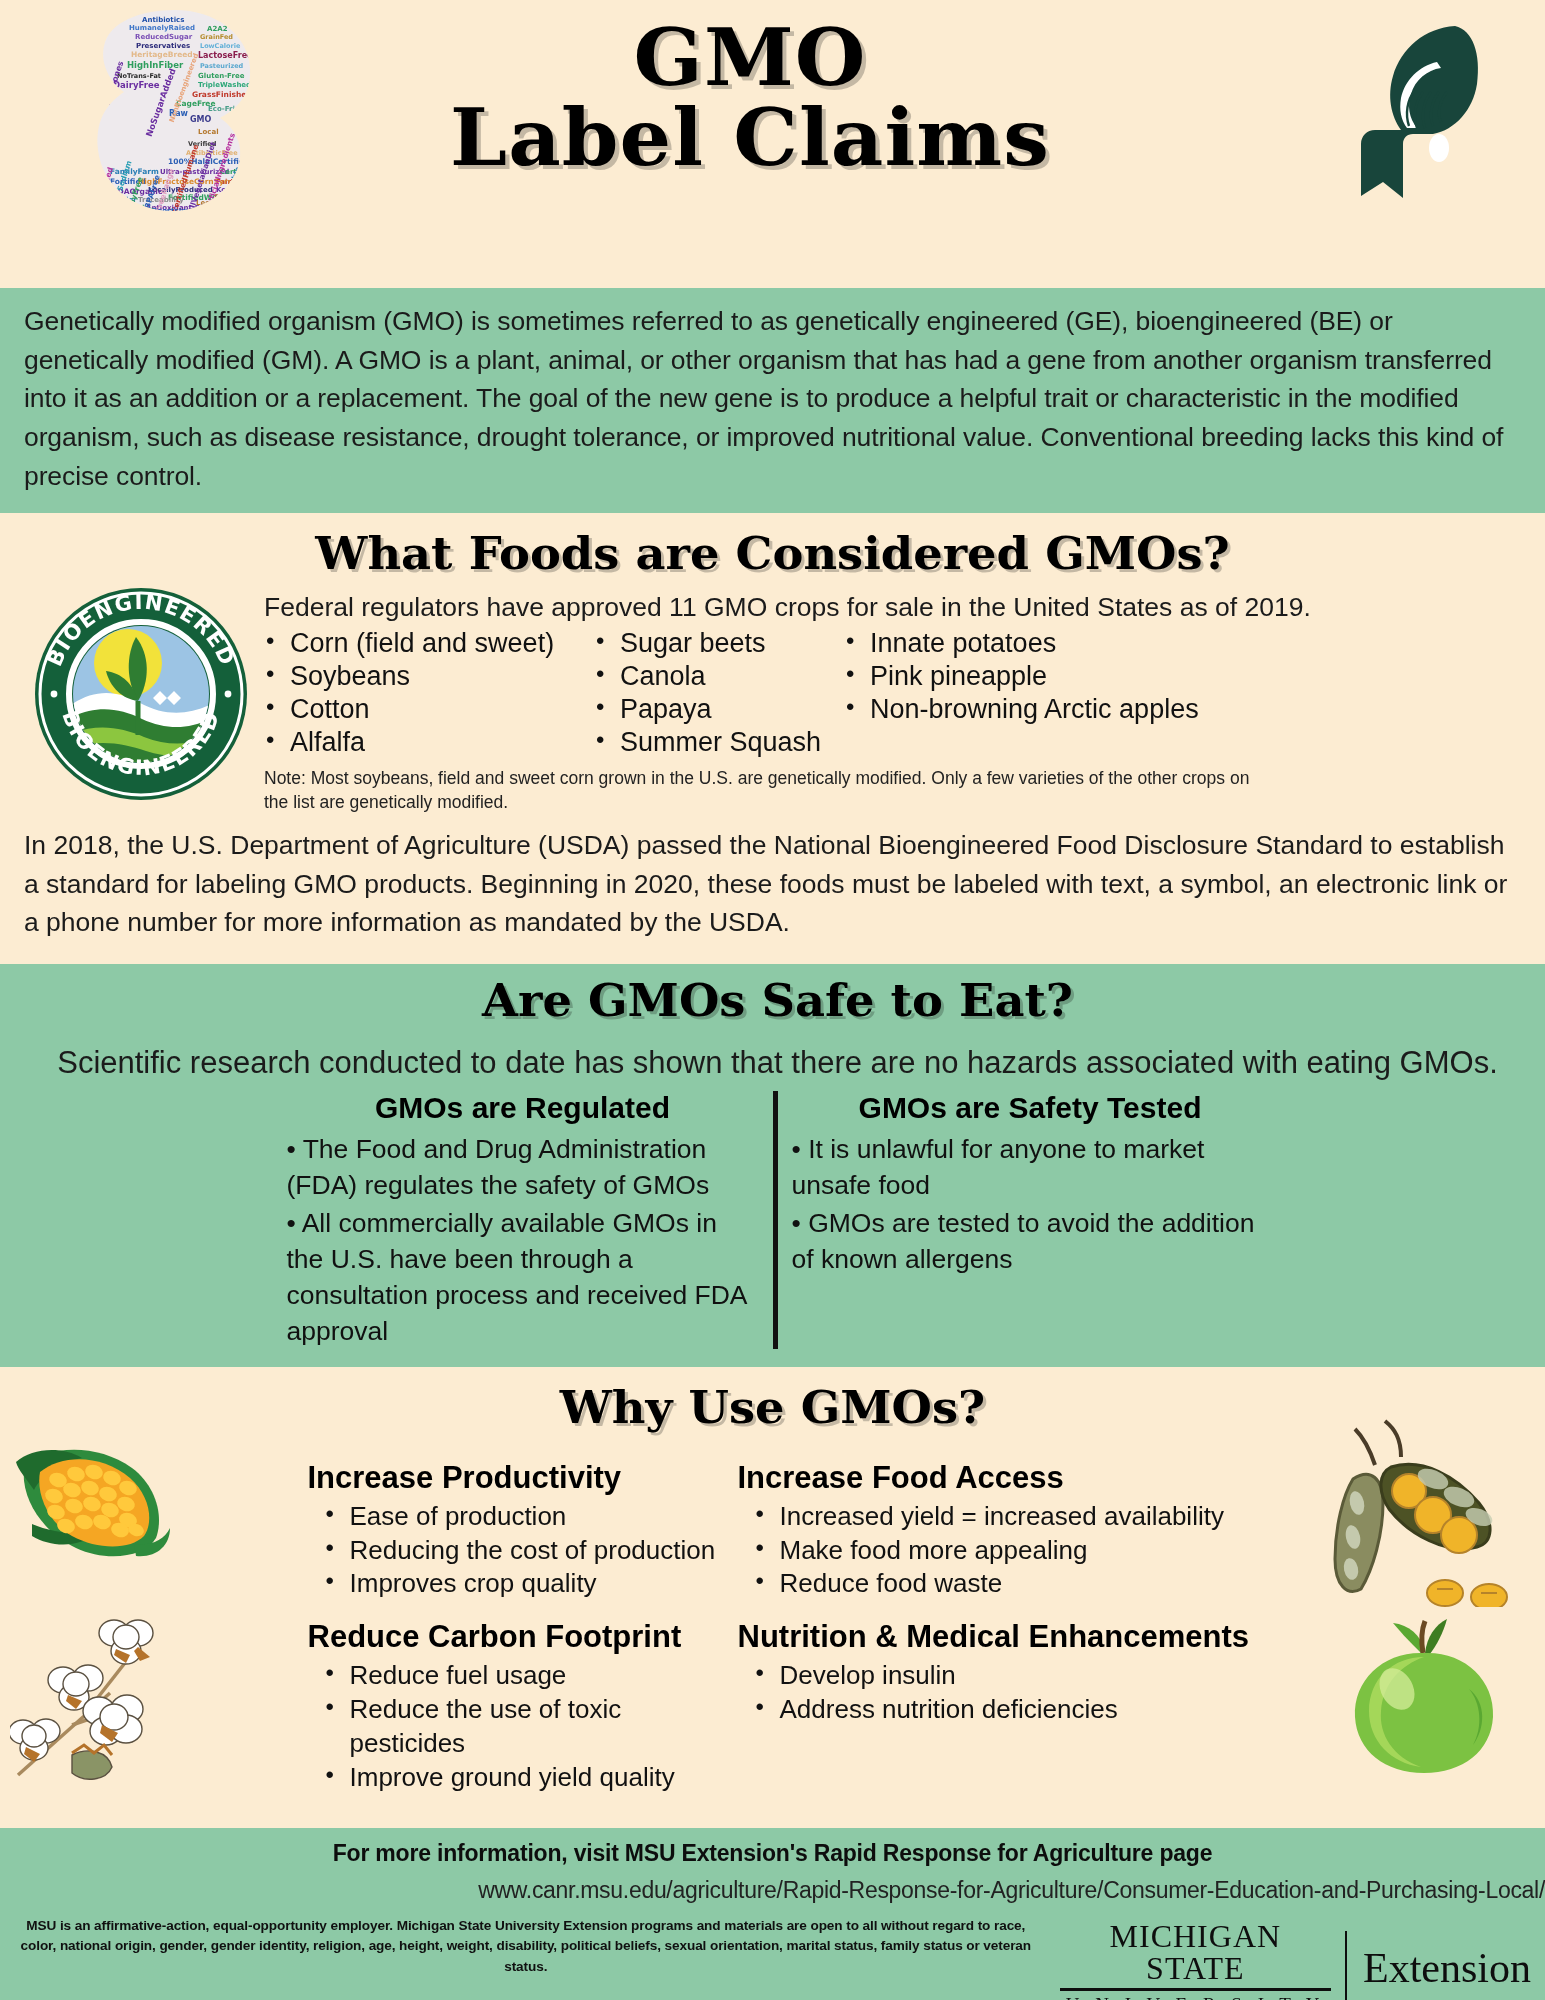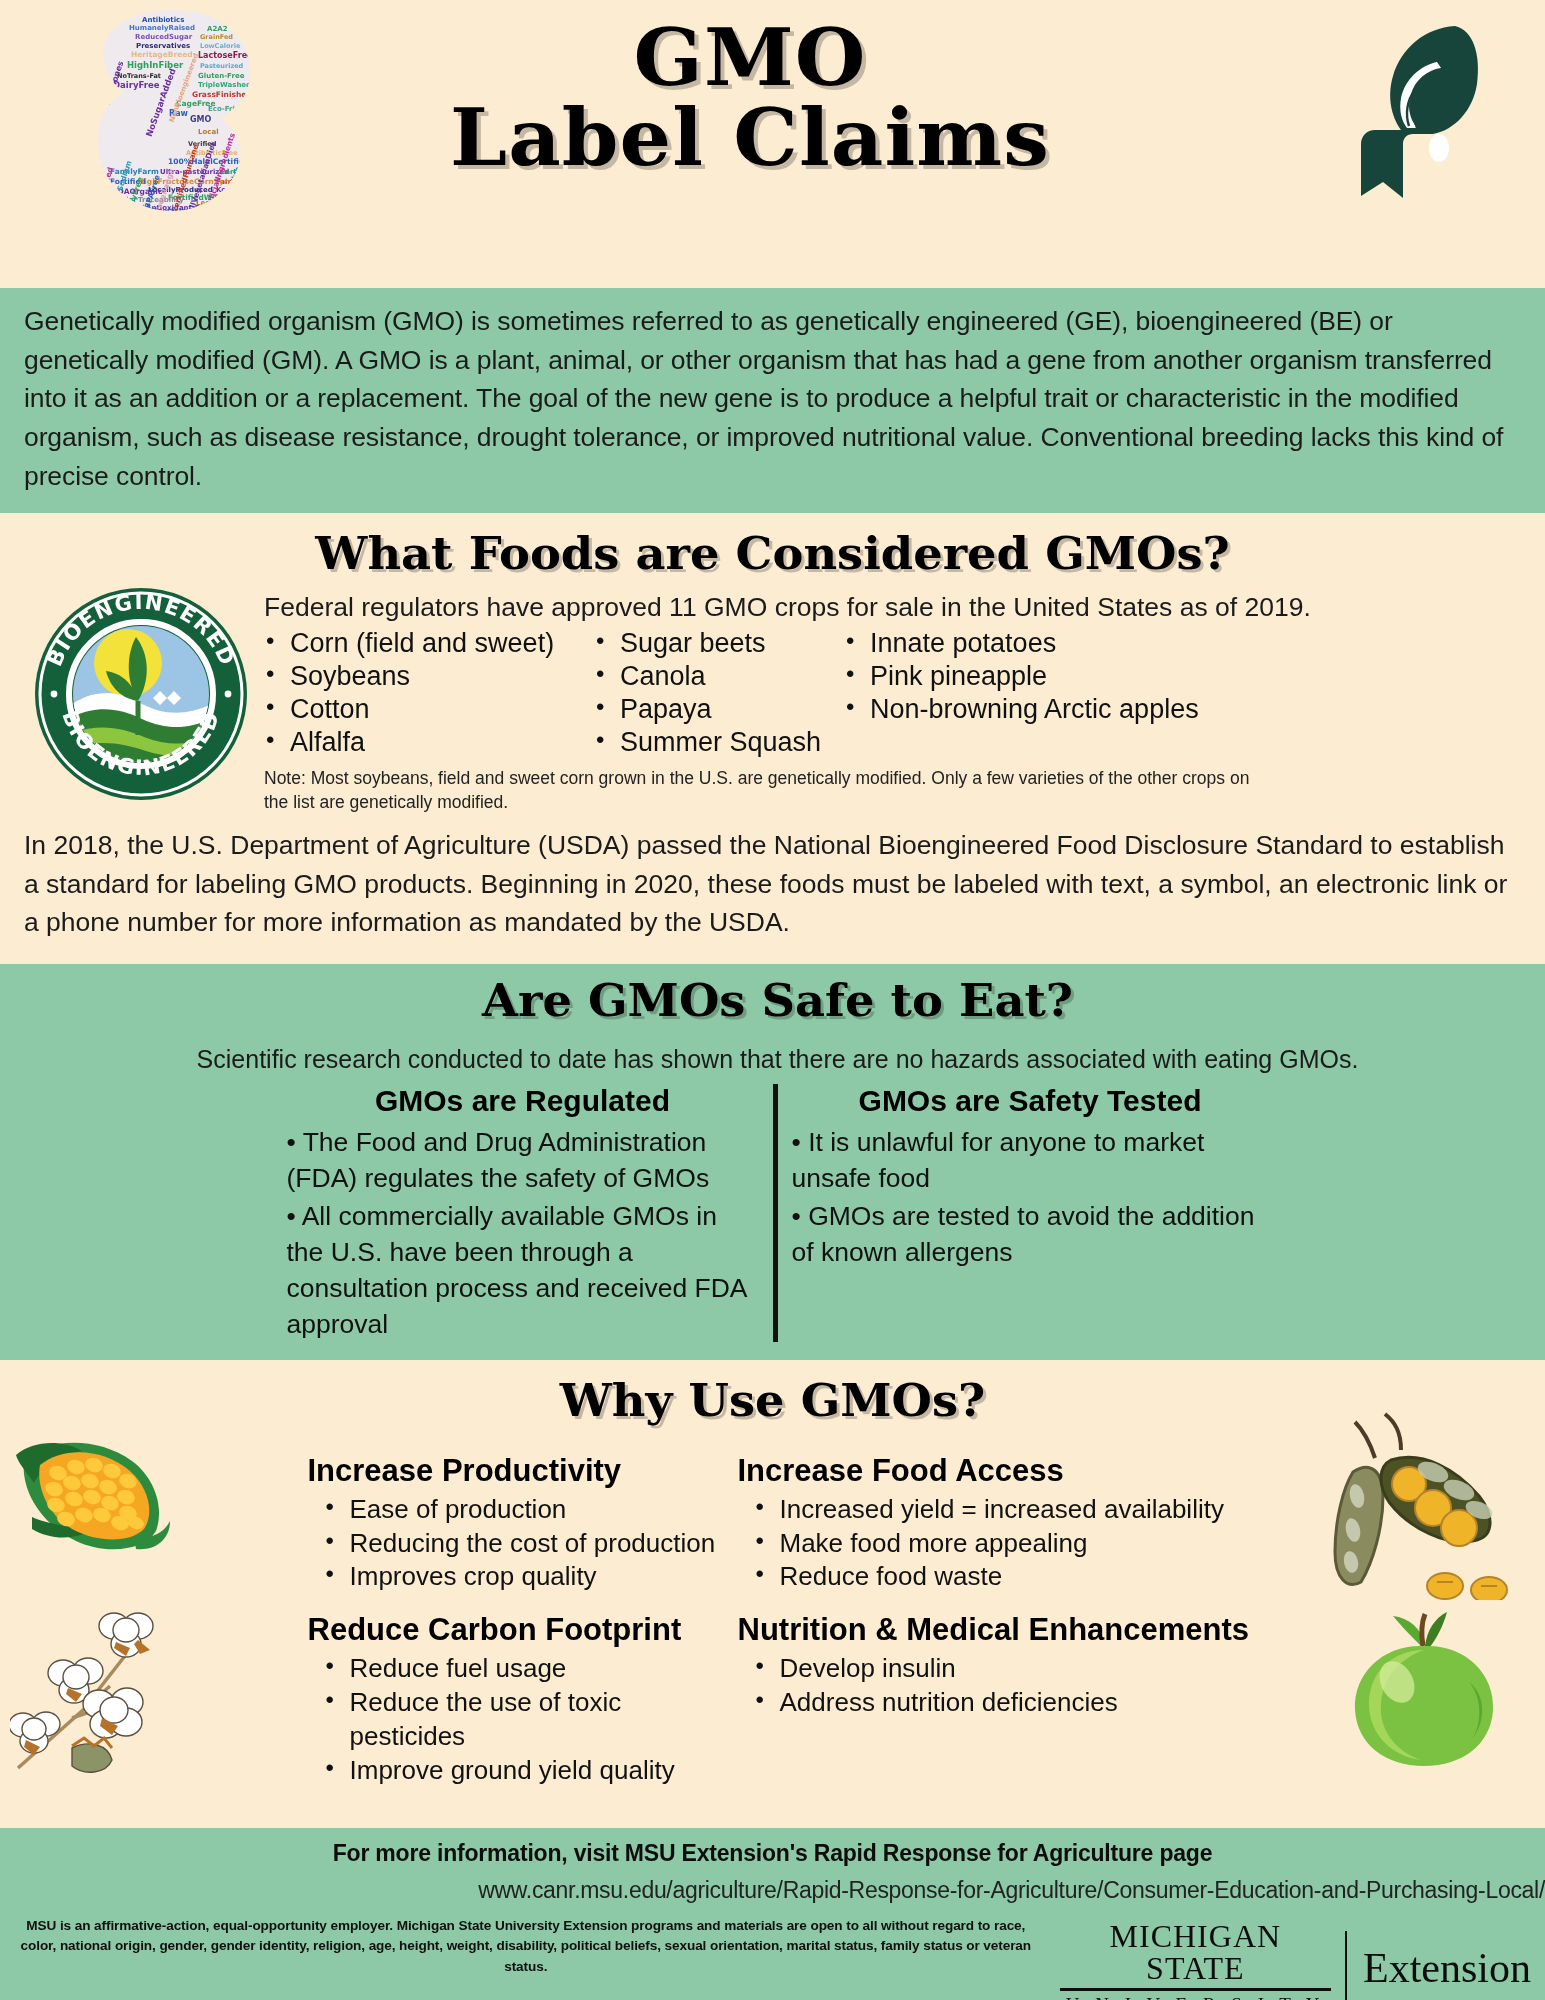--- a/index.html
+++ b/index.html
@@ -124,21 +124,21 @@
     font-size: 26.5px;
     line-height: 1.45;
     color: #1b1b1b;
     padding: 12px 26px 12px 24px;
   }
 
   
   .safe { padding: 10px 0 18px 10px; }
   .safe-lead {
     text-align: center;
-    font-size: 25px;
+    font-size: 31px;
     color: #1b1b1b;
     margin: 18px 0 10px 0;
   }
   .safe-cols {
     display: flex;
     justify-content: center;
     margin-top: 8px;
   }
   .safe-col {
     width: 505px;

